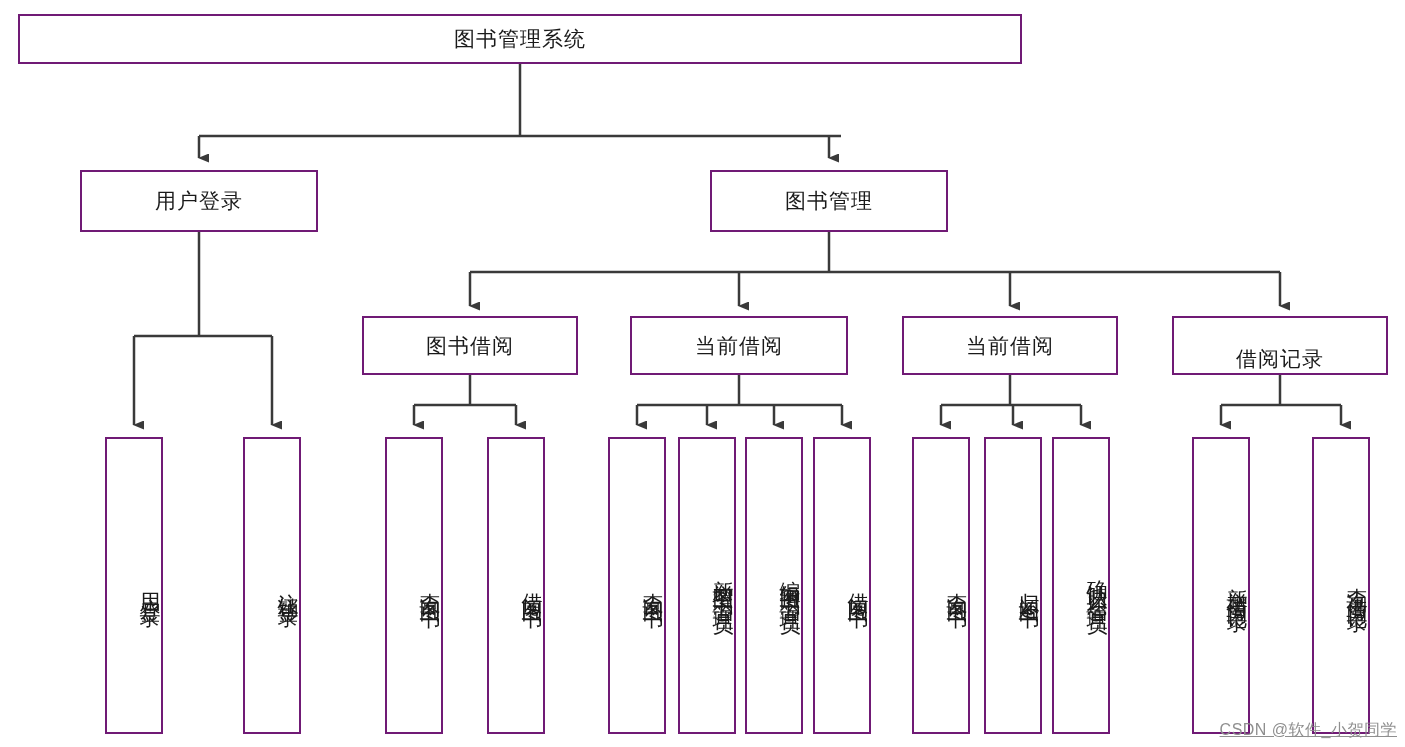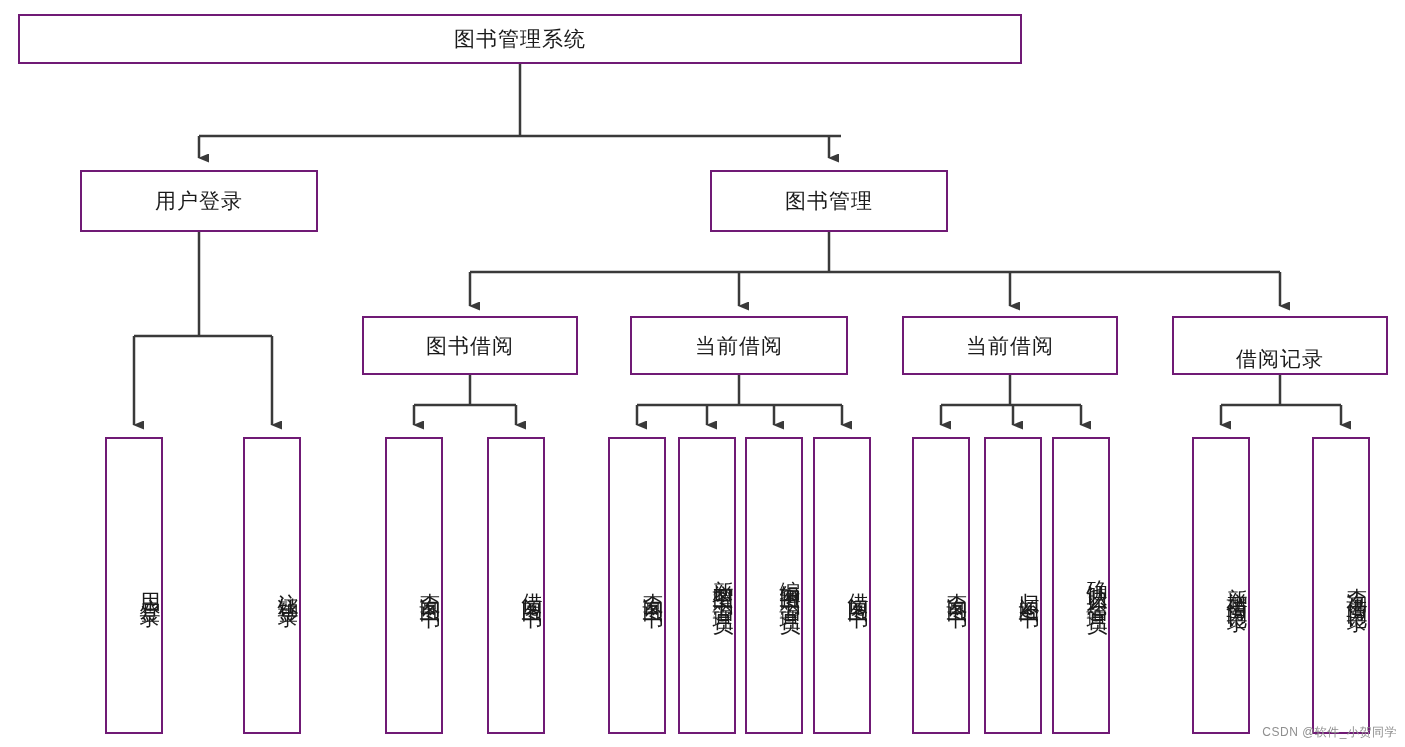--- a/index.html
+++ b/index.html
@@ -55,25 +55,26 @@
   }
   .node-v .vlabel {
     writing-mode: vertical-rl;
     text-orientation: upright;
     display: block;
   }
   #watermark {
     position: absolute;
     right: 8px;
     bottom: 6px;
-    font-size: 12px;
+    font-size: 16px;
     color: #8f8f8f;
     letter-spacing: 0.5px;
     white-space: nowrap;
     z-index: 5;
+    text-decoration: underline;
   }
 </style>
 </head>
 <body>
 
 <div id="diagram-root">
 
   <svg id="edge-layer" viewBox="0 0 1405 747" xmlns="http://www.w3.org/2000/svg">
     <defs>
       <marker id="arrowhead" markerWidth="9" markerHeight="11" refX="4.5" refY="10" orient="auto" markerUnits="userSpaceOnUse">

